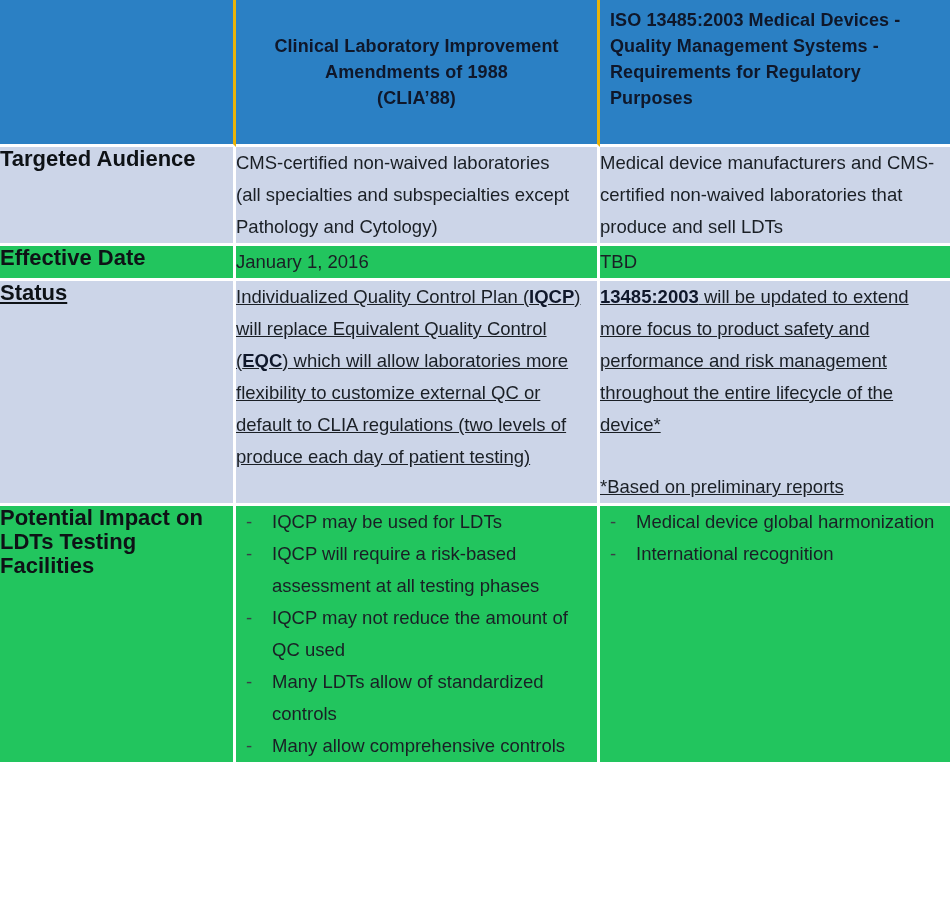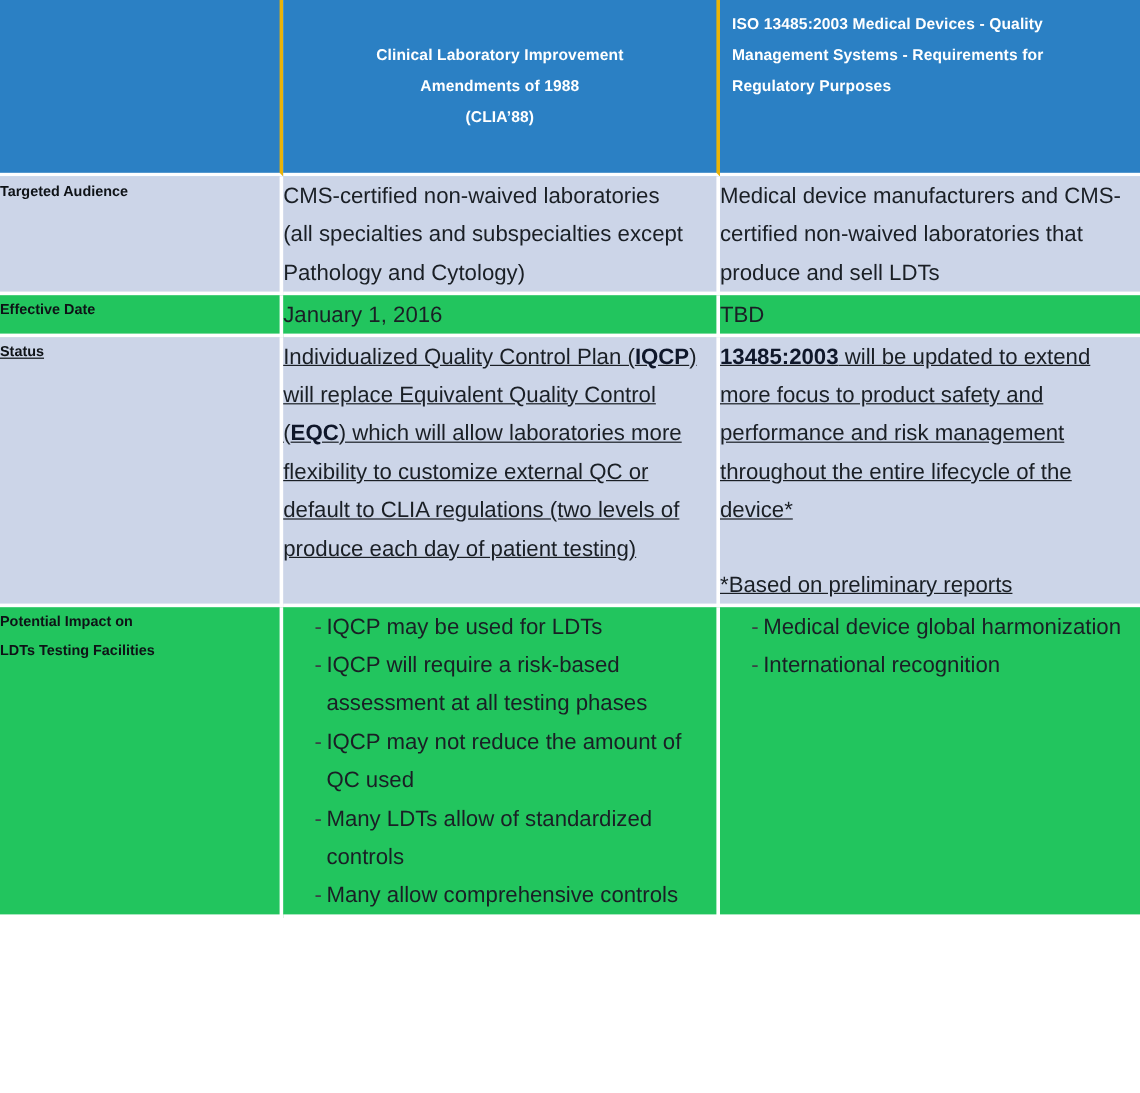--- a/index.html
+++ b/index.html
@@ -36,44 +36,44 @@
     border-right: 3px solid #eab308;
     border-bottom: 3px solid #ffffff;
   }
   .header-row > th:last-child { border-right: none; }
 
   .header-empty {
     background: #2b80c4;
   }
 
   .header-title {
-    color: #ffffff;
+    color: #0f172a;
     font-weight: bold;
-    font-size: 13px;
+    font-size: 18px;
     line-height: 26px;
     letter-spacing: 0.1px;
   }
   .header-clia-cell   { text-align: center; padding: 0 14px !important; }
   .header-iso-cell    { text-align: left; vertical-align: top !important; padding: 7px 10px 0 10px !important; }
 
   
   .comparison-table td {
     padding: 0;
     vertical-align: top;
     border-right: 3px solid #ffffff;
     border-bottom: 3px solid #ffffff;
   }
   .comparison-table td:last-child { border-right: none; }
 
   .row-dark  > td { background: #ccd5e8; }
   .row-light > td { background: #22c55e; }
 
   .cell-label {
     font-weight: bold;
-    font-size: 12px;
+    font-size: 22px;
     line-height: 24px;
     color: #0e1216;
     padding: 12px 10px 10px 10px;
   }
 
   .cell-body {
     font-size: 18.5px;
     line-height: 32px;
     color: #1a1f25;
     padding: 10px 12px 10px 10px;
@@ -83,22 +83,22 @@
   .body-spacer { height: 30px; }
 
   
   ul.dash-list {
     list-style: none;
     margin: 0;
     padding: 0;
   }
   ul.dash-list > li {
     position: relative;
-    padding-left: 20px;
-    margin: 0 0 0 16px;
+    padding-left: 36px;
+    margin: 0 0 0 0;
     font-size: 18.5px;
     line-height: 32px;
     color: #1a1f25;
   }
   ul.dash-list > li::before {
     content: "-";
     position: absolute;
     left: 10px;
     top: 0;
     color: #3a3f45;

